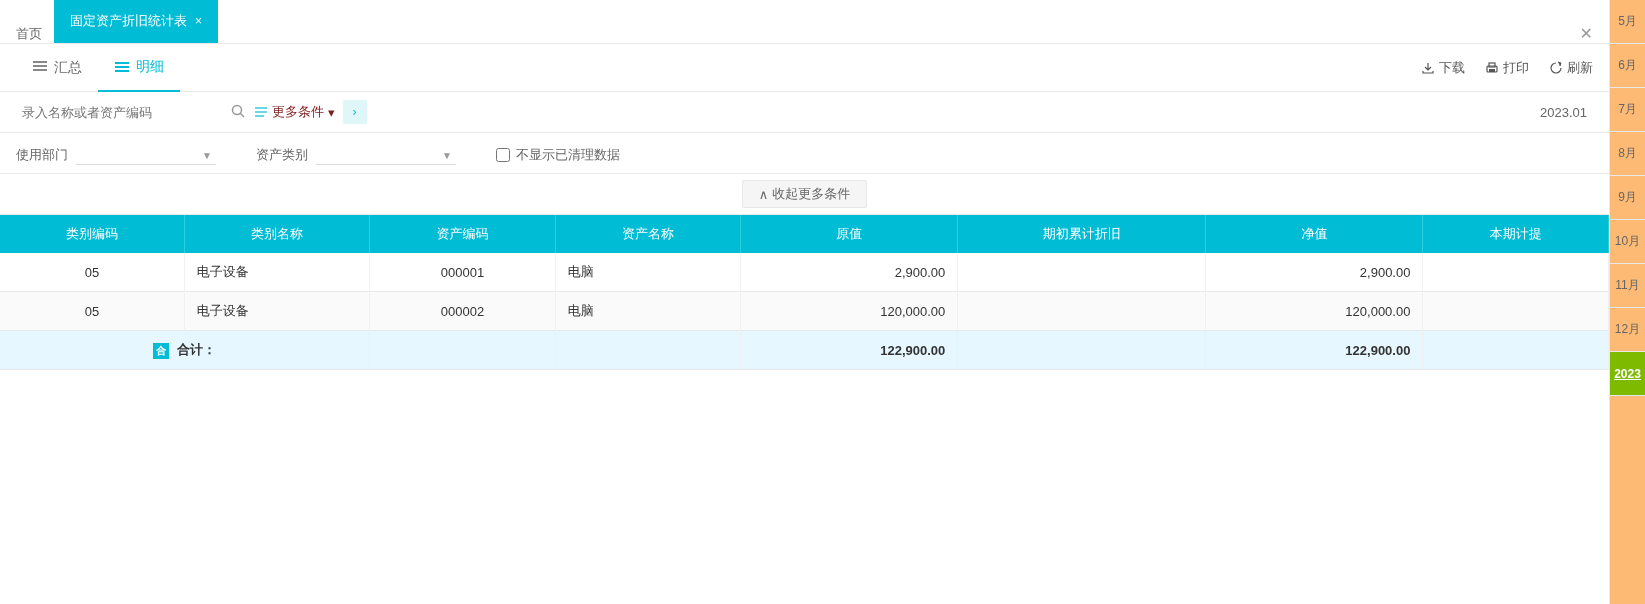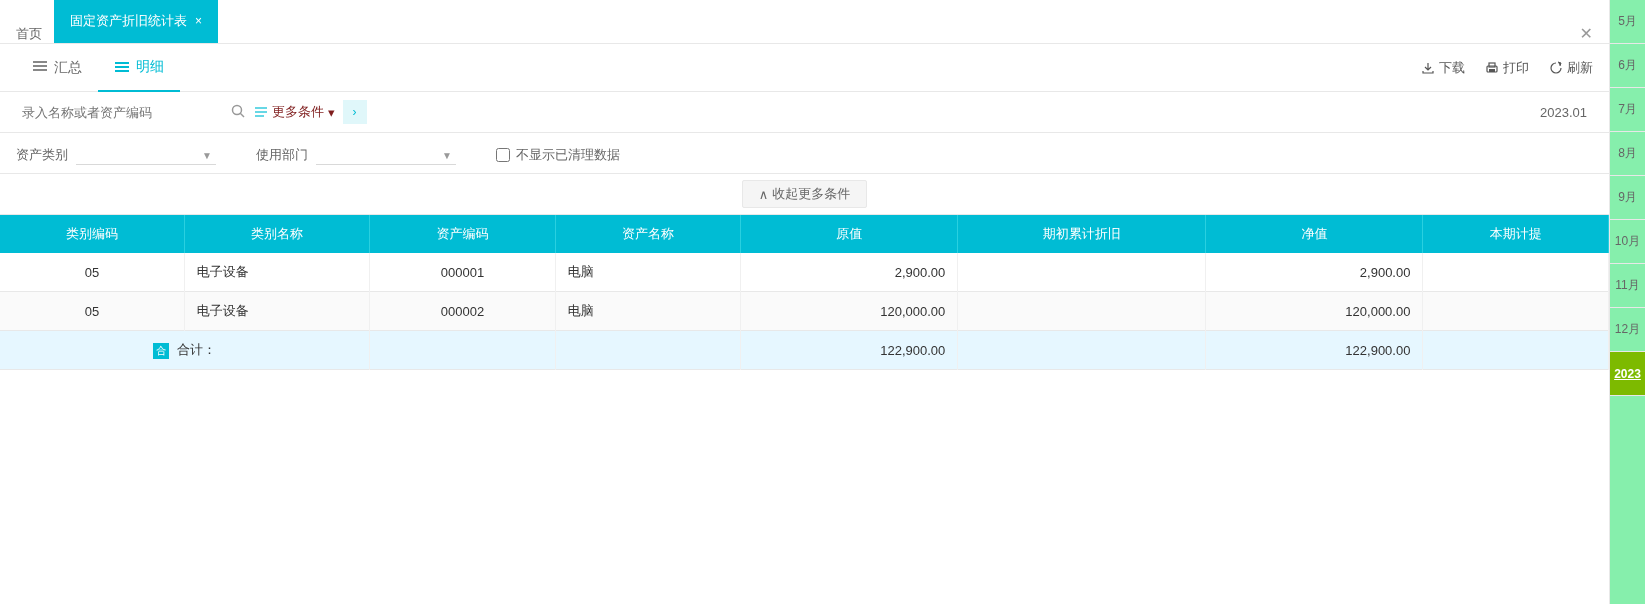--- a/index.html
+++ b/index.html
@@ -46,27 +46,27 @@
     .btn-reset { background: #fff; color: #7dba00; border: 1px solid #7dba00; padding: 6px 32px; font-size: 14px; cursor: pointer; border-radius: 2px; }
     .collapse-btn { display: flex; align-items: center; justify-content: center; gap: 4px; color: #666; background: #f5f5f5; border: 1px solid #e8e8e8; padding: 4px 16px; font-size: 13px; cursor: pointer; margin: 0 auto; border-radius: 2px; }
 
     
     .table-wrapper { flex: 1; overflow: auto; }
     table { width: 100%; border-collapse: collapse; }
     thead tr { background: #00bcd4; color: #fff; }
     thead th { padding: 10px 12px; font-size: 13px; font-weight: normal; text-align: center; border-right: 1px solid #29d0e0; white-space: nowrap; }
     tbody tr { background: #fff; border-bottom: 1px solid #e8e8e8; }
     tbody tr:nth-child(even) { background: #fafafa; }
-    tbody tr.total-row { background: #e6f7ff; font-weight: normal; }
+    tbody tr.total-row { background: #e6f7ff; font-weight: bold; }
     tbody td { padding: 10px 12px; font-size: 13px; text-align: center; border-right: 1px solid #f0f0f0; }
     tbody td.text-right { text-align: right; }
     tbody td.text-left { text-align: left; }
 
     
-    .right-sidebar { width: 36px; display: flex; flex-direction: column; background: #86efac; border-left: 1px solid #e8e8e8; }
+    .right-sidebar { width: 36px; display: flex; flex-direction: column; background: #fdba74; border-left: 1px solid #e8e8e8; }
     .month-item { display: flex; align-items: center; justify-content: center; height: 44px; font-size: 12px; color: #666; cursor: pointer; border-bottom: 1px solid #e8e8e8; writing-mode: horizontal-tb; }
     .month-item.current { background: #7dba00; color: #fff; font-weight: bold; }
     .sidebar-year { display: flex; align-items: center; justify-content: center; background: #7dba00; color: #fff; font-size: 12px; font-weight: bold; padding: 4px 17px; text-decoration: underline; }
 
     .collapse-row { display: flex; justify-content: center; padding: 6px 0; background: #fff; border-bottom: 1px solid #e8e8e8; }
     
     .total-icon { display: inline-block; width: 16px; height: 16px; background: #00bcd4; color: #fff; font-size: 10px; text-align: center; line-height: 16px; margin-right: 4px; vertical-align: middle; }
   </style>
 </head>
 <body>
@@ -146,29 +146,29 @@
       <span>更多条件</span>
       <span>▾</span>
     </div>
     <button class="expand-btn">›</button>
     <span class="date-display">2023.01</span>
   </div>
 
   <div class="filter-area">
     <div class="filter-row">
       <div class="filter-item">
-        <span class="filter-label">资产类别</span>
+        <span class="filter-label">使用部门</span>
         <div class="filter-select-wrapper">
           <select class="filter-select">
             <option></option>
           </select>
         </div>
       </div>
       <div class="filter-item">
-        <span class="filter-label">使用部门</span>
+        <span class="filter-label">资产类别</span>
         <div class="filter-select-wrapper">
           <select class="filter-select">
             <option></option>
           </select>
         </div>
       </div>
       <div class="filter-checkbox-item">
         <input type="checkbox" class="filter-checkbox" style="">
         <span class="filter-label">不显示已清理数据</span>
       </div>

